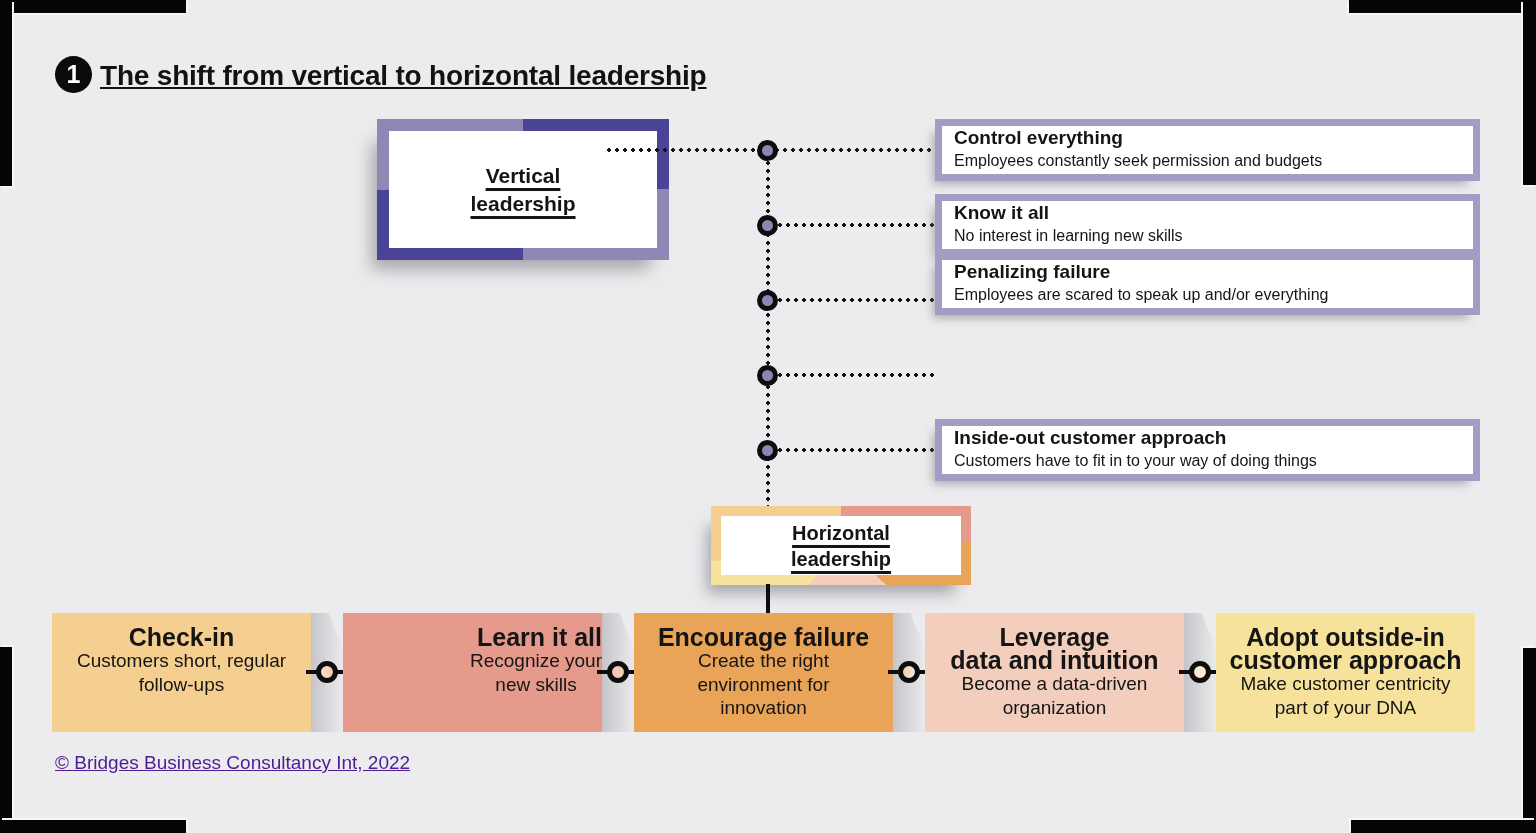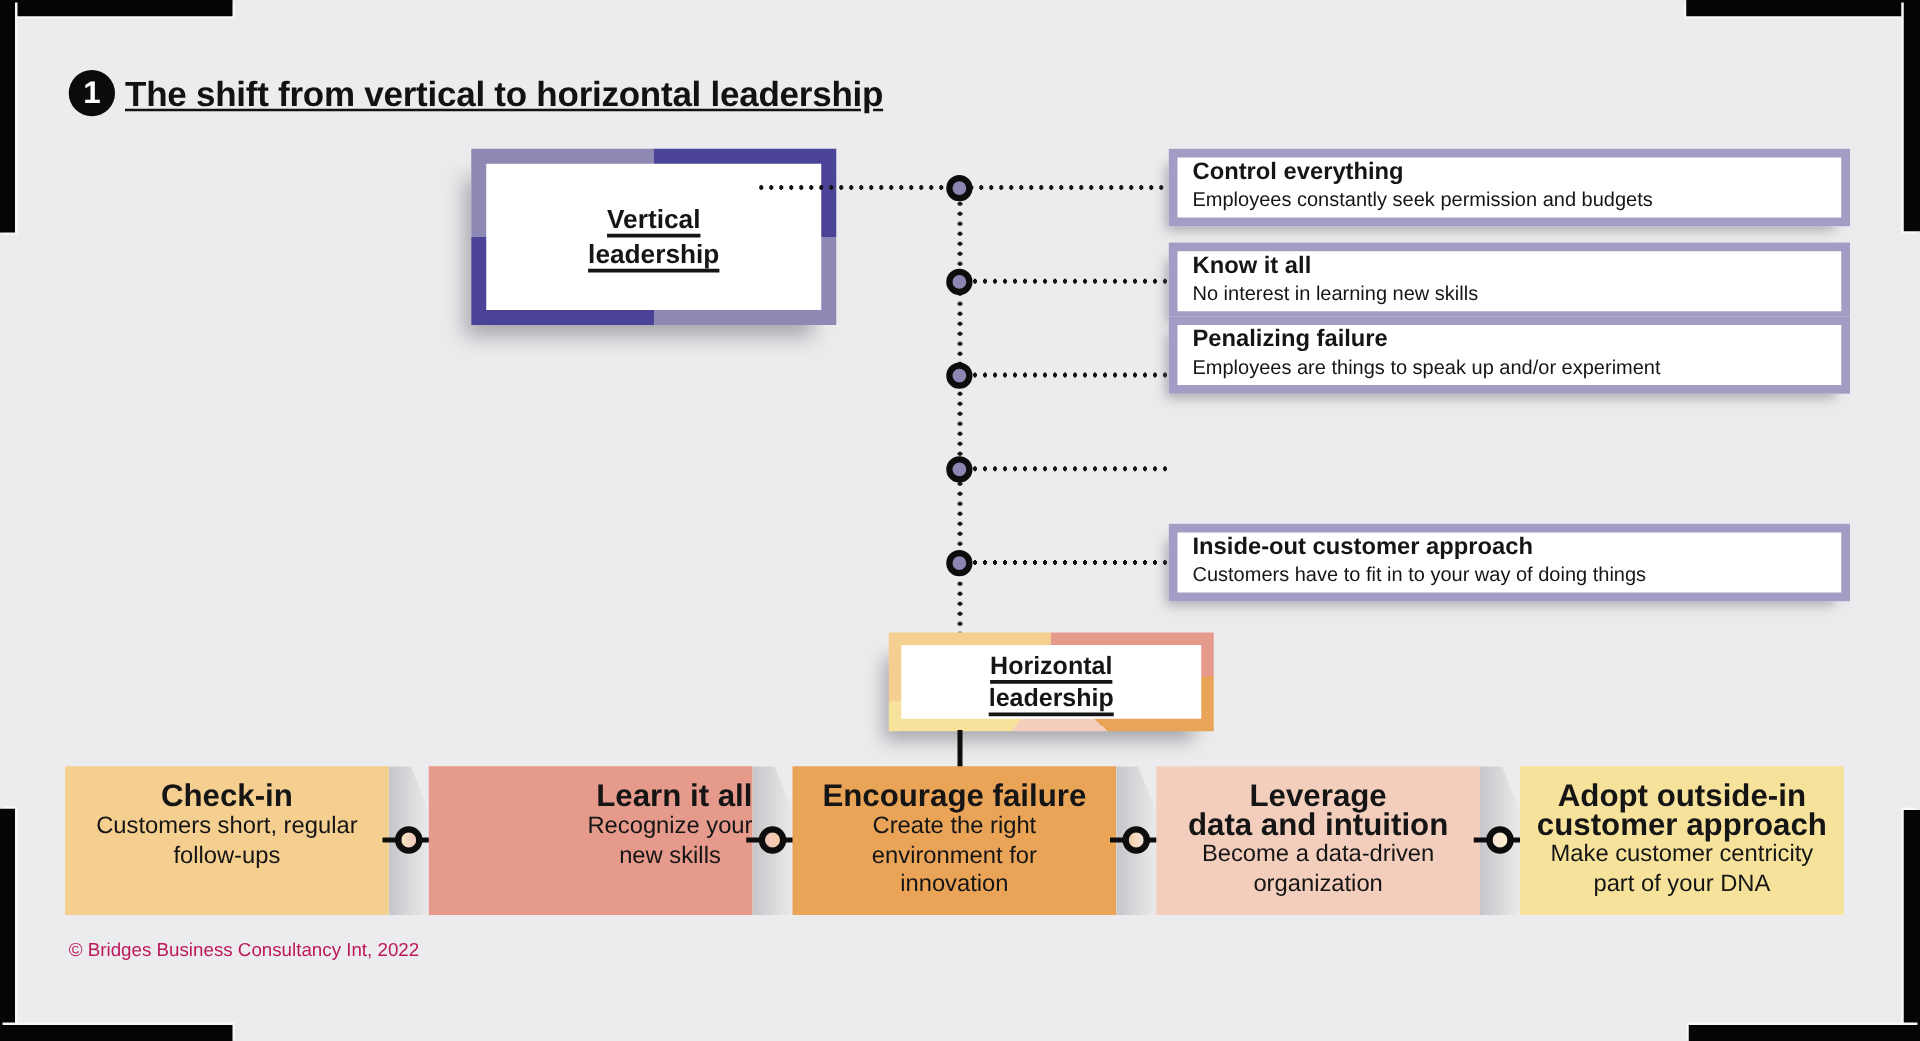--- a/index.html
+++ b/index.html
@@ -121,21 +121,21 @@
   .gap .line { position:absolute; left:-5px; right:-5px; top:57px; height:4px; background:#0d0d0d; }
   .gap .ring {
     position:absolute; left:5px; top:48px; width:22px; height:22px;
     border-radius:50%; border:5px solid #0d0d0d;
   }
   .g1 .ring { background:linear-gradient(90deg,#f9e4c2,#f1c6bd); }
   .g2 .ring { background:linear-gradient(90deg,#f1c6bd,#f4cfa8); }
   .g3 .ring { background:linear-gradient(90deg,#f4cfa8,#f9e4da); }
   .g4 .ring { background:linear-gradient(90deg,#f9e4da,#fbf0cb); }
 
-  .copyright { position:absolute; left:55px; top:752px; font-size:15px; color:#be185d; }
+  .copyright { position:absolute; left:55px; top:752px; font-size:19px; color:#4c1d95;text-decoration:underline; }
 </style>
 </head>
 <body>
 
 <div class="canvas">
 
   <div class="c-bar tl-h"></div>
   <div class="c-bar tl-v"></div>
   <div class="c-bar tr-h"></div>
   <div class="c-bar tr-v"></div>
@@ -167,21 +167,21 @@
   <div class="rcard rc1">
     <div class="t">Control everything</div>
     <div class="d">Employees constantly seek permission and budgets</div>
   </div>
   <div class="rcard rc2">
     <div class="t">Know it all</div>
     <div class="d">No interest in learning new skills</div>
   </div>
   <div class="rcard rc3">
     <div class="t">Penalizing failure</div>
-    <div class="d">Employees are things to speak up and/or experiment</div>
+    <div class="d">Employees are scared to speak up and/or everything</div>
   </div>
   <div class="rcard rc5">
     <div class="t">Inside-out customer approach</div>
     <div class="d">Customers have to fit in to your way of doing things</div>
   </div>
 
   <div class="hbox">
     <div class="hbox-inner">Horizontal
 leadership</div>
   </div>

